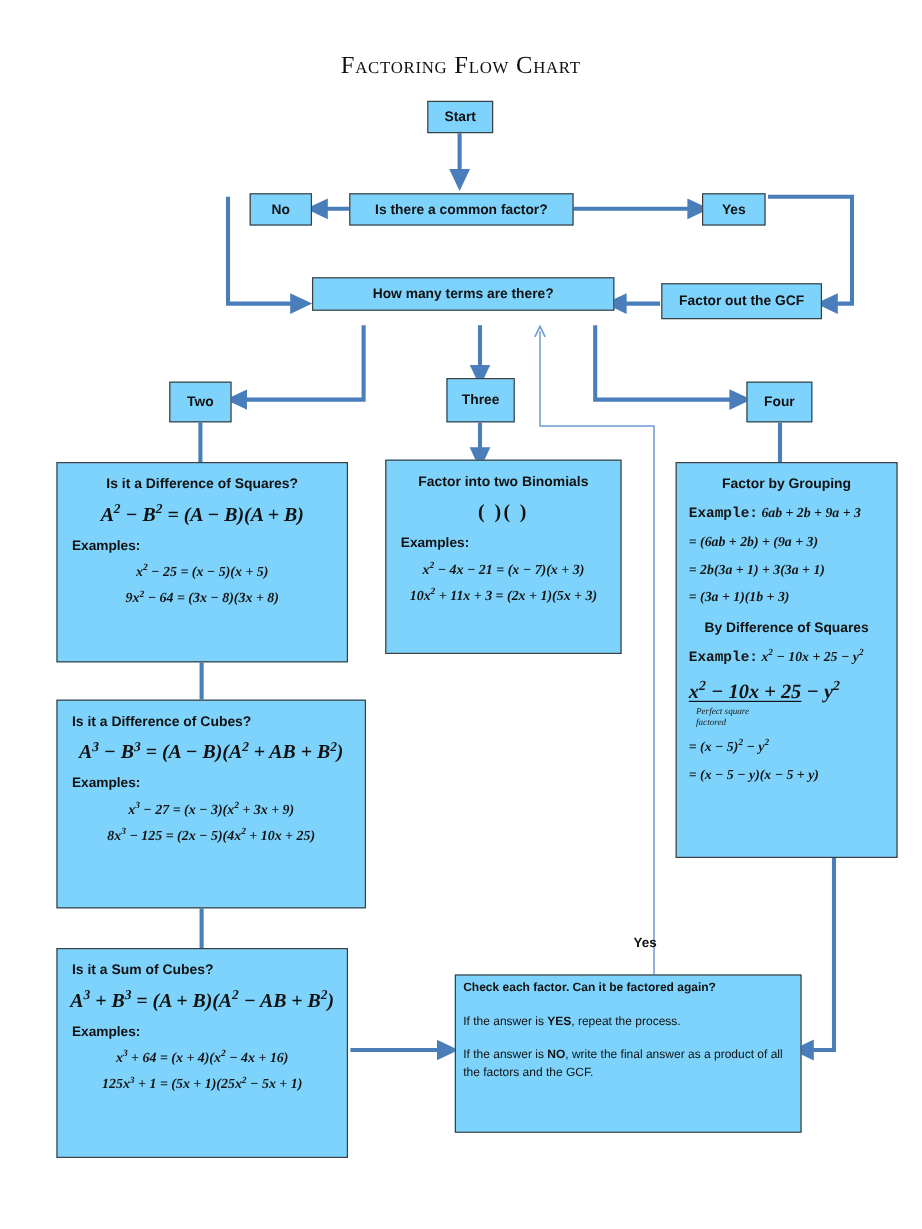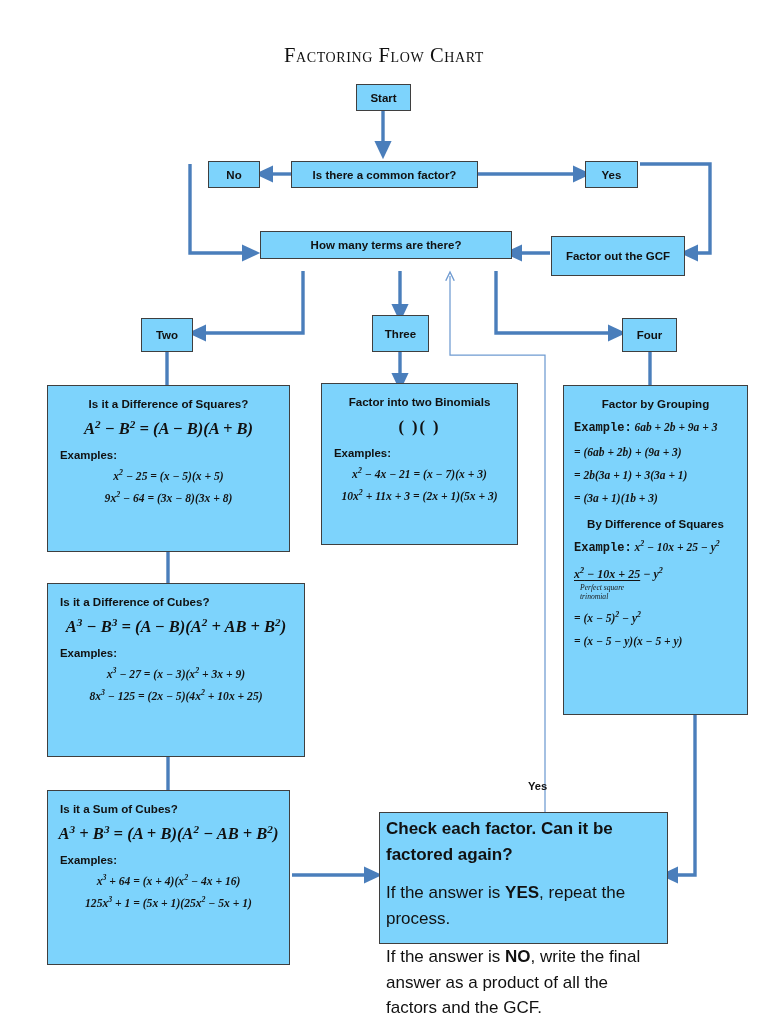--- a/index.html
+++ b/index.html
@@ -132,41 +132,41 @@
     font-size: 11.5px;
     text-align: center;
     margin: 14px 0 10px 0;
     color: #111;
   }
   .ps-wrap {
     margin: 12px 0 2px 2px;
     font-family: "Liberation Serif", serif;
     font-style: italic;
     font-weight: bold;
-    font-size: 12px;
+    font-size: 17px;
     color: #141414;
     white-space: nowrap;
   }
   .ps-wrap .under {
     text-decoration: underline;
     text-underline-offset: 2px;
   }
   .ps-note {
     font-family: "Liberation Serif", serif;
     font-style: italic;
     font-size: 7.6px;
     line-height: 1.12;
     color: #1a1a1a;
     margin: 1px 0 6px 8px;
     white-space: pre-line;
   }
 
   
   .check-body {
-    font-size: 17px;
+    font-size: 10px;
     color: #111;
     line-height: 1.5;
     padding: 3px 6px 0 6px;
   }
   .check-body p { margin: 0 0 13px 0; font-weight: bold; }
   .check-body p.reg { font-weight: bold; }
   .check-body .reg-txt { font-weight: normal; }
 
   .edge-label {
     position: absolute;
@@ -244,21 +244,21 @@
   </div>
 
   <div class="node pill" style="left:208px; top:161px; width:52px; height:27px;">
     <span>No</span>
   </div>
 
   <div class="node pill" style="left:585px; top:161px; width:53px; height:27px;">
     <span>Yes</span>
   </div>
 
-  <div class="node pill" style="left:551px; top:236px; width:134px; height:40px;">
+  <div class="node pill" style="left:551px; top:236px; width:134px; height:30px;">
     <span>Factor out the GCF</span>
   </div>
 
   <div class="node pill" style="left:260px; top:231px; width:252px; height:28px;">
     <span>How many terms are there?</span>
   </div>
 
   <div class="node pill" style="left:141px; top:318px; width:52px; height:34px;">
     <span>Two</span>
   </div>
@@ -319,21 +319,21 @@
 
     <div class="grp-line">
       <span class="lbl">Example:</span>
       <span>x<sup>2</sup> − 10x + 25 − y<sup>2</sup></span>
     </div>
 
     <div class="ps-wrap">
       <span class="under">x<sup>2</sup> − 10x + 25</span><span> − y<sup>2</sup></span>
     </div>
     <div class="ps-note">Perfect square
-   trinomial</div>
+   factored</div>
 
     <div class="grp-line">= (x − 5)<sup>2</sup> − y<sup>2</sup></div>
     <div class="grp-line">= (x − 5 − y)(x − 5 + y)</div>
   </div>
 
   <div class="node" style="left:379px; top:812px; width:289px; height:132px;">
     <div class="check-body">
       <p>Check each factor.  Can it be factored again?</p>
       <p class="reg"><span class="reg-txt"> If the answer is </span><span>YES</span><span class="reg-txt">, repeat the process.</span></p>
       <p class="reg"><span class="reg-txt">If the answer is </span><span>NO</span><span class="reg-txt">, write the final answer as a product of all the factors and the GCF.</span></p>

